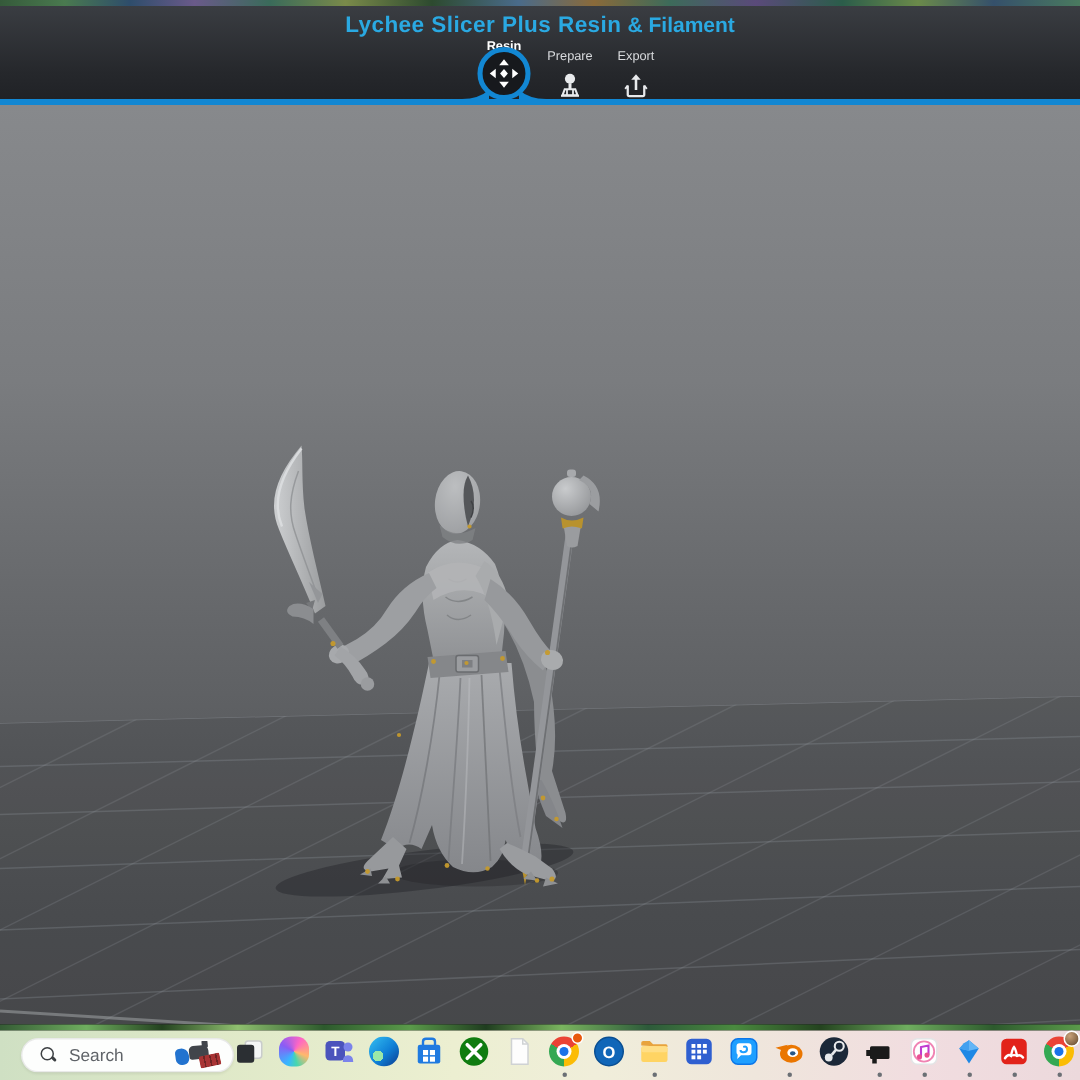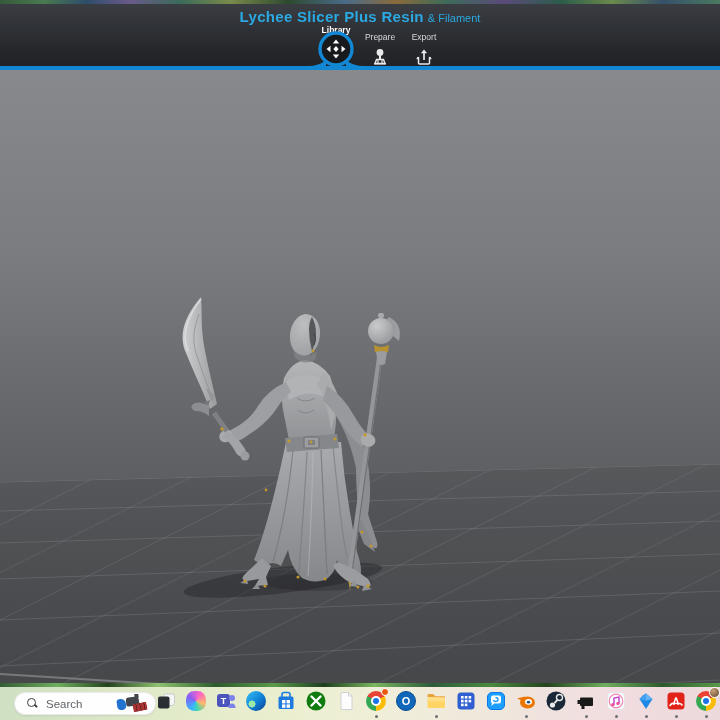--- a/index.html
+++ b/index.html
@@ -10,21 +10,21 @@
   .wp-top { position:absolute; left:0; top:0; width:720px; height:4px;
     background:linear-gradient(90deg,#355a3a,#4a7a4f 6%,#2e4d6b 12%,#6a5a8a 18%,#3a6b5a 25%,#7a8a4a 32%,#2d4a2f 40%,#4a6b8a 48%,#8a6a3a 55%,#3d6b5a 62%,#5a4a7a 70%,#2b5d4a 78%,#6b8a4a 85%,#35506b 92%,#4a7a5f 100%); }
   .wp-bottom { position:absolute; left:0; top:683px; width:720px; height:4px;
     background:linear-gradient(90deg,#355c35,#6fae5f 8%,#23421f 15%,#8fc06f 22%,#2d5a2d 30%,#5a9a4a 38%,#1f3d1f 45%,#7ab55f 52%,#2d5a3a 60%,#4a8a3f 68%,#24431f 76%,#6fae5f 84%,#2d5a2d 92%,#5a9a4a 100%); }
 
   
   .header { position:absolute; left:0; top:4px; width:720px; height:62px;
     background:linear-gradient(#3a3d42,#26282c 70%,#202226); }
   .title-row { position:absolute; left:0; top:4px; width:720px; text-align:center; white-space:nowrap; }
   .app-title { font-size:15px; font-weight:700; color:#2aa9e2; letter-spacing:.3px; }
-  .app-title-suffix { font-size:11px; font-weight:400; color:#2aa9e2; margin-left:4px;margin-top:24px; }
+  .app-title-suffix { font-size:14px; font-weight:700; color:#2aa9e2; margin-left:4px;margin-top:24px; }
   .tab { position:absolute; top:28px; width:60px; margin-left:-30px; text-align:center; cursor:pointer; }
   .tab-label { display:block; font-size:8.5px; color:#d8dadd; }
   .tab-icon { display:inline-block; margin-top:6px; }
   .accent-line { position:absolute; left:0; top:66px; width:720px; height:4px; background:#1287d3; }
   .layout-bump { position:absolute; left:308px; top:24px; width:56px; height:46px; }
   .layout-label { position:absolute; left:336px; top:21px; transform:translateX(-50%); font-size:8.5px; font-weight:700; color:#fff; }
 
   
   .viewport { position:absolute; left:0; top:70px; width:720px; height:613px;
     background:linear-gradient(#87898c 0%,#7a7c7f 30%,#686a6d 52%,#595b5e 72%,#505255 88%,#4c4e51 100%); }
@@ -93,21 +93,21 @@
           <circle cx="9" cy="4.5" r="3.4" fill="#e8eaec"></circle>
           <rect x="8" y="7.5" width="2" height="4" fill="#e8eaec"></rect>
           <path d="M4,15.5 L5.5,11.5 L12.5,11.5 L14,15.5 Z" fill="none" stroke="#e8eaec" stroke-width="1.4"></path>
           <line x1="7" y1="12" x2="7" y2="15.5" stroke="#e8eaec" stroke-width="1.2"></line>
           <line x1="11" y1="12" x2="11" y2="15.5" stroke="#e8eaec" stroke-width="1.2"></line>
           <line x1="3" y1="15.8" x2="15" y2="15.8" stroke="#e8eaec" stroke-width="1.4"></line>
         </svg>
       </span>
     </div>
 
-    <span class="layout-label">Library</span>
+    <span class="layout-label">Resin</span>
   </div>
 
   <div class="accent-line"></div>
 
   <div class="layout-bump">
     <svg width="56" height="46" viewBox="0 0 56 46">
       <path d="M0,46 L0,42 L18,42 L18,36 Q11,42 0,42 Z" fill="#1287d3"></path>
       <path d="M56,46 L56,42 L38,42 L38,36 Q45,42 56,42 Z" fill="#1287d3"></path>
       <circle cx="28" cy="25" r="16" fill="#17191d" stroke="#1287d3" stroke-width="3.4"></circle>
       <g fill="#ffffff">

